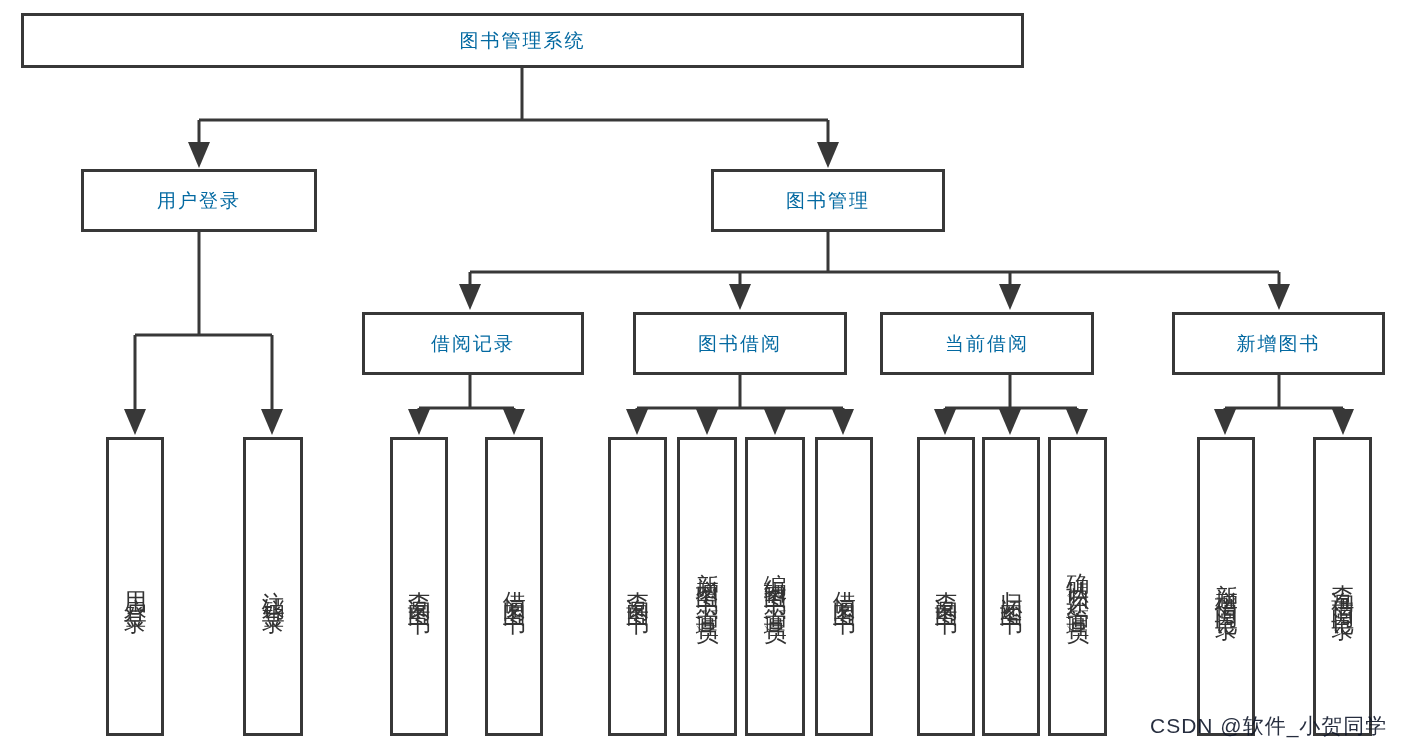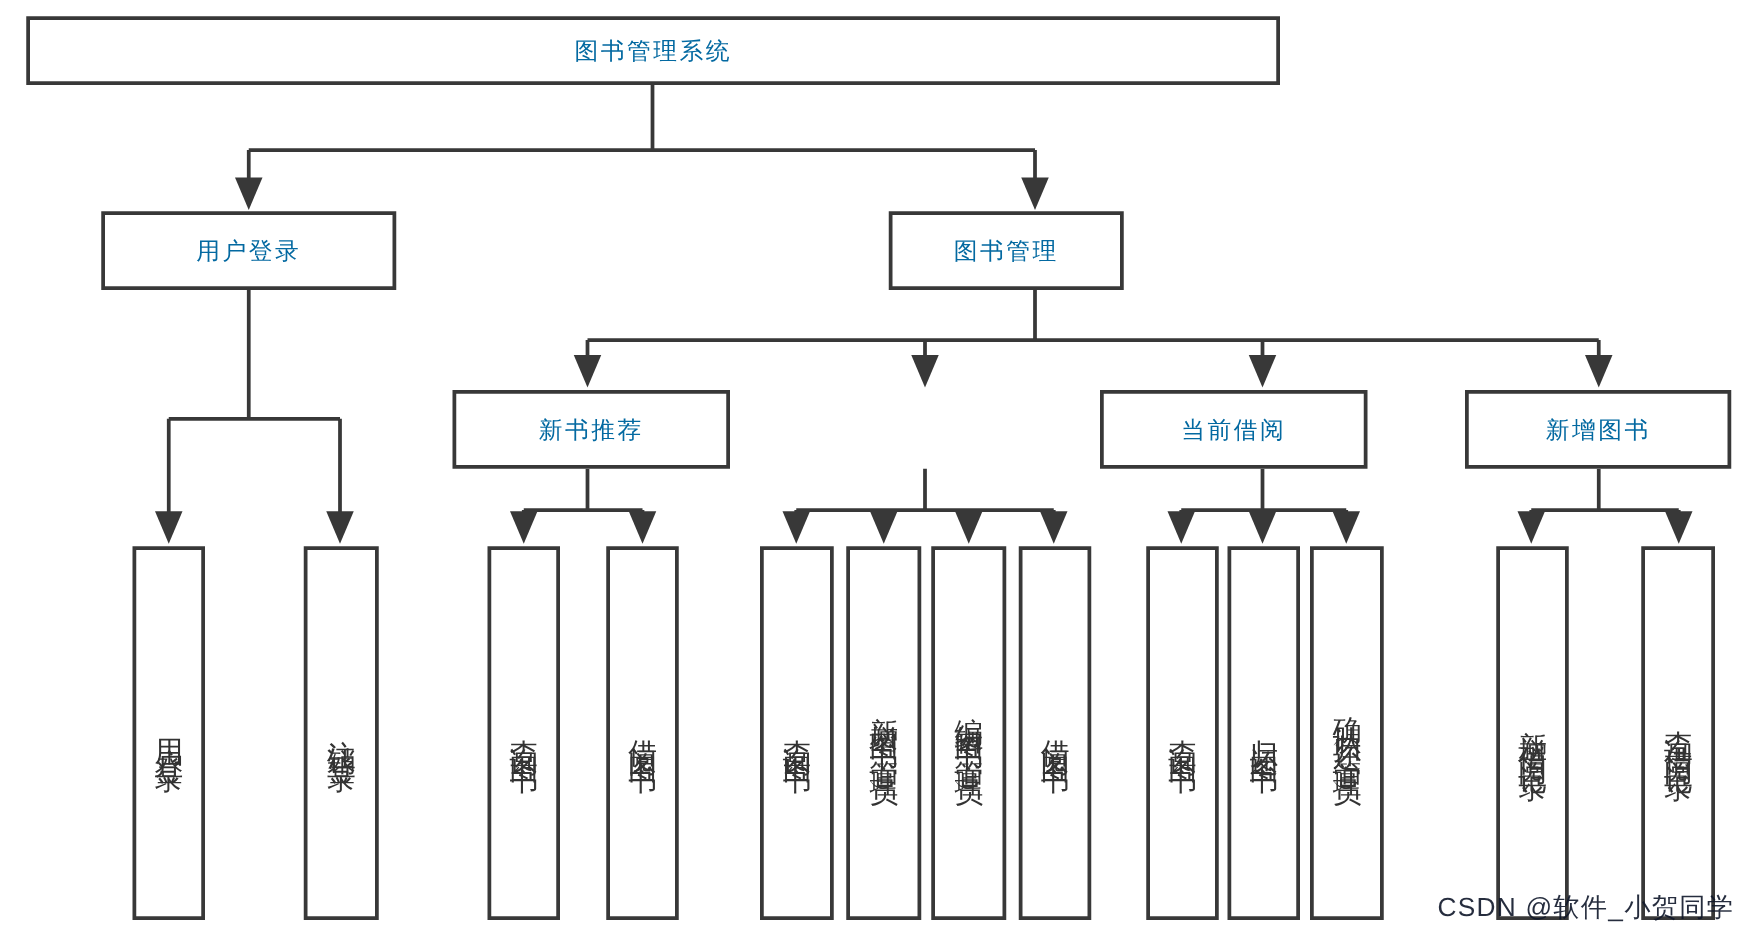--- a/index.html
+++ b/index.html
@@ -114,26 +114,29 @@
     </g>
   </svg>
 
   <div class="hnode" style="left:21px; top:13px; width:1003px; height:55px;">
     <span>图书管理系统</span>
   </div>
 
   <div class="hnode" style="left:81px; top:169px; width:236px; height:63px;">
     <span>用户登录</span>
   </div>
-  <div class="hnode" style="left:711px; top:169px; width:188px; height:63px;">
+  <div class="hnode" style="left:711px; top:169px; width:234px; height:63px;">
     <span>图书管理</span>
   </div>
 
   <div class="hnode" style="left:362px; top:312px; width:222px; height:63px;">
-    <span>新书推荐</span>
+    <span>借阅记录</span>
+  </div>
+  <div class="hnode" style="left:633px; top:312px; width:214px; height:63px;">
+    <span>图书借阅</span>
   </div>
   <div class="hnode" style="left:880px; top:312px; width:214px; height:63px;">
     <span>当前借阅</span>
   </div>
   <div class="hnode" style="left:1172px; top:312px; width:213px; height:63px;">
     <span>新增图书</span>
   </div>
 
   <div class="vnode" style="left:106px; top:437px; width:58px; height:299px;">
     <span>用户登录</span>

